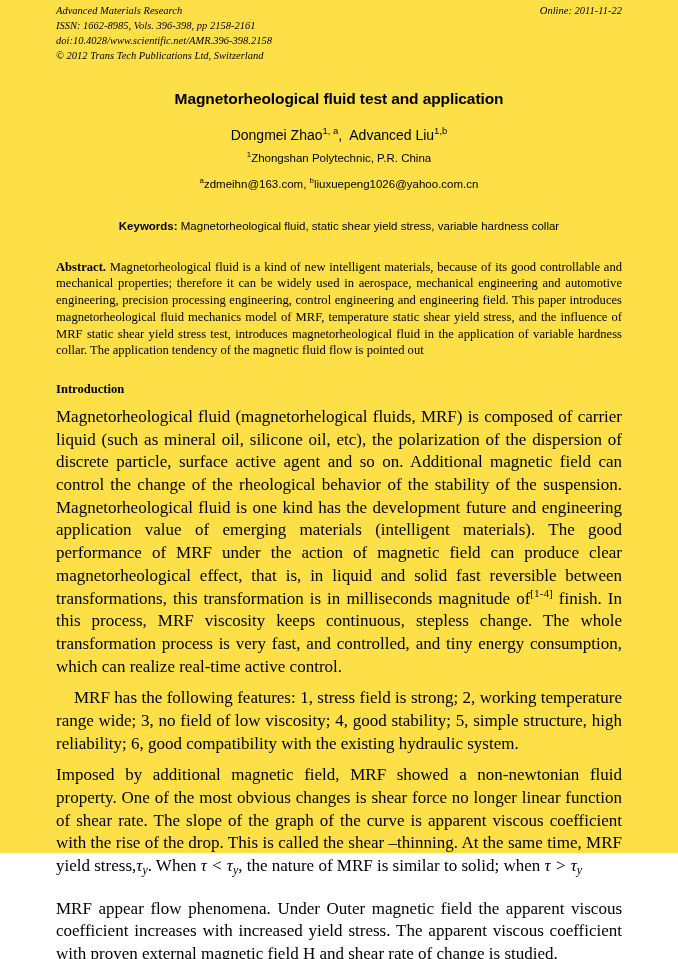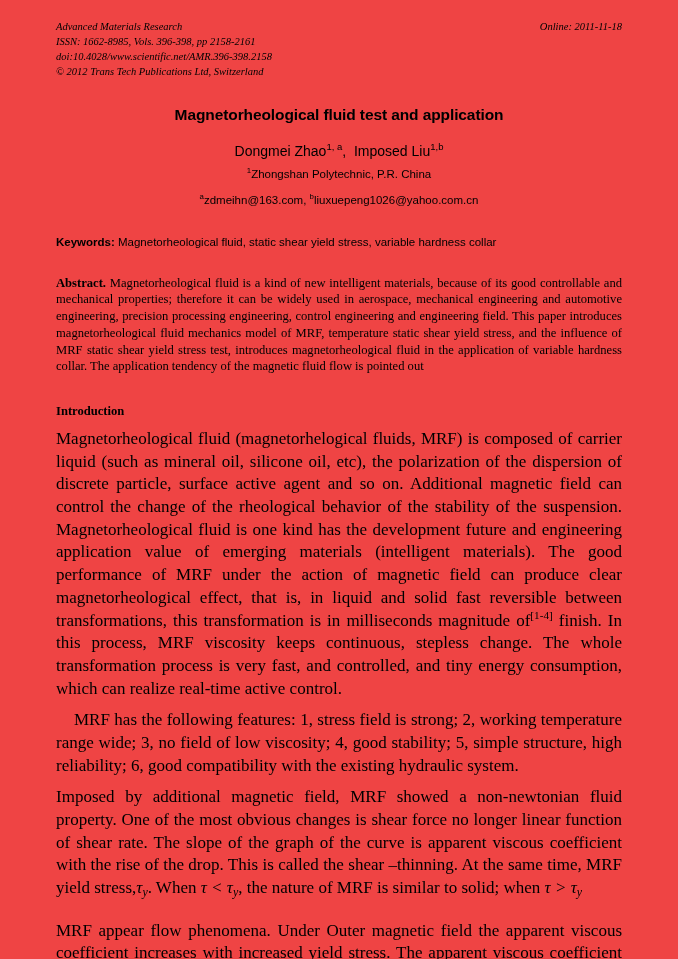--- a/index.html
+++ b/index.html
@@ -11,24 +11,24 @@
     width: 678px;
     height: 959px;
     font-family: "Liberation Serif", "DejaVu Serif", serif;
     color: #000000;
     overflow: hidden;
   }
 
   .page {
     position: relative;
     width: 678px;
-    height: 959px;
-    background: #ef4444;
+    height: 853px;
+    background: #fde047;
     box-sizing: border-box;
-    padding: 20px 56px 0 56px;
+    padding: 4px 56px 0 56px;
   }
 
   
   .masthead {
     display: flex;
     justify-content: space-between;
     align-items: flex-start;
     font-family: "Liberation Serif", "DejaVu Serif", serif;
     font-style: italic;
     font-size: 10.5px;
@@ -64,36 +64,37 @@
     font-size: 11.5px;
     margin-top: 14px;
   }
   sup { font-size: 0.68em; vertical-align: super; line-height: 0; }
 
   
   .keywords {
     font-family: "Liberation Sans", "DejaVu Sans", sans-serif;
     font-size: 11.5px;
     margin-top: 30px;
+    text-align: center;
   }
   .keywords .kw-label { font-weight: bold; }
 
   
   .abstract {
     font-size: 12.6px;
     line-height: 1.33;
     text-align: justify;
     margin-top: 27px;
   }
   .abstract .ab-label { font-weight: bold; }
 
   .section-head {
     font-size: 12.6px;
     font-weight: bold;
-    margin-top: 29px;
+    margin-top: 23px;
   }
   .para {
     font-size: 17px;
     line-height: 1.335;
     text-align: justify;
     margin-top: 9px;
   }
   .para.tight { margin-top: 20px; }
   .para.indent { text-indent: 18px; }
 
@@ -155,28 +156,28 @@
 </head>
 <body>
 
 <div class="page">
 
   <div class="masthead">
     <div class="masthead-left">Advanced Materials Research
 ISSN: 1662-8985, Vols. 396-398, pp 2158-2161
 doi:10.4028/www.scientific.net/AMR.396-398.2158
 © 2012 Trans Tech Publications Ltd, Switzerland</div>
-    <div class="masthead-right">Online: 2011-11-18</div>
+    <div class="masthead-right">Online: 2011-11-22</div>
   </div>
 
   <div class="title">Magnetorheological fluid test and application</div>
 
   <div class="authors">
     <span>Dongmei Zhao</span><sup>1, a</sup><span>,</span>&nbsp;
-    <span>Imposed Liu</span><sup>1,b</sup>
+    <span>Advanced Liu</span><sup>1,b</sup>
   </div>
 
   <div class="affiliation">
     <sup>1</sup><span>Zhongshan Polytechnic, P.R. China</span>
   </div>
 
   <div class="emails">
     <sup>a</sup><span>zdmeihn@163.com,</span>
     <sup>b</sup><span>liuxuepeng1026@yahoo.com.cn</span>
   </div>

